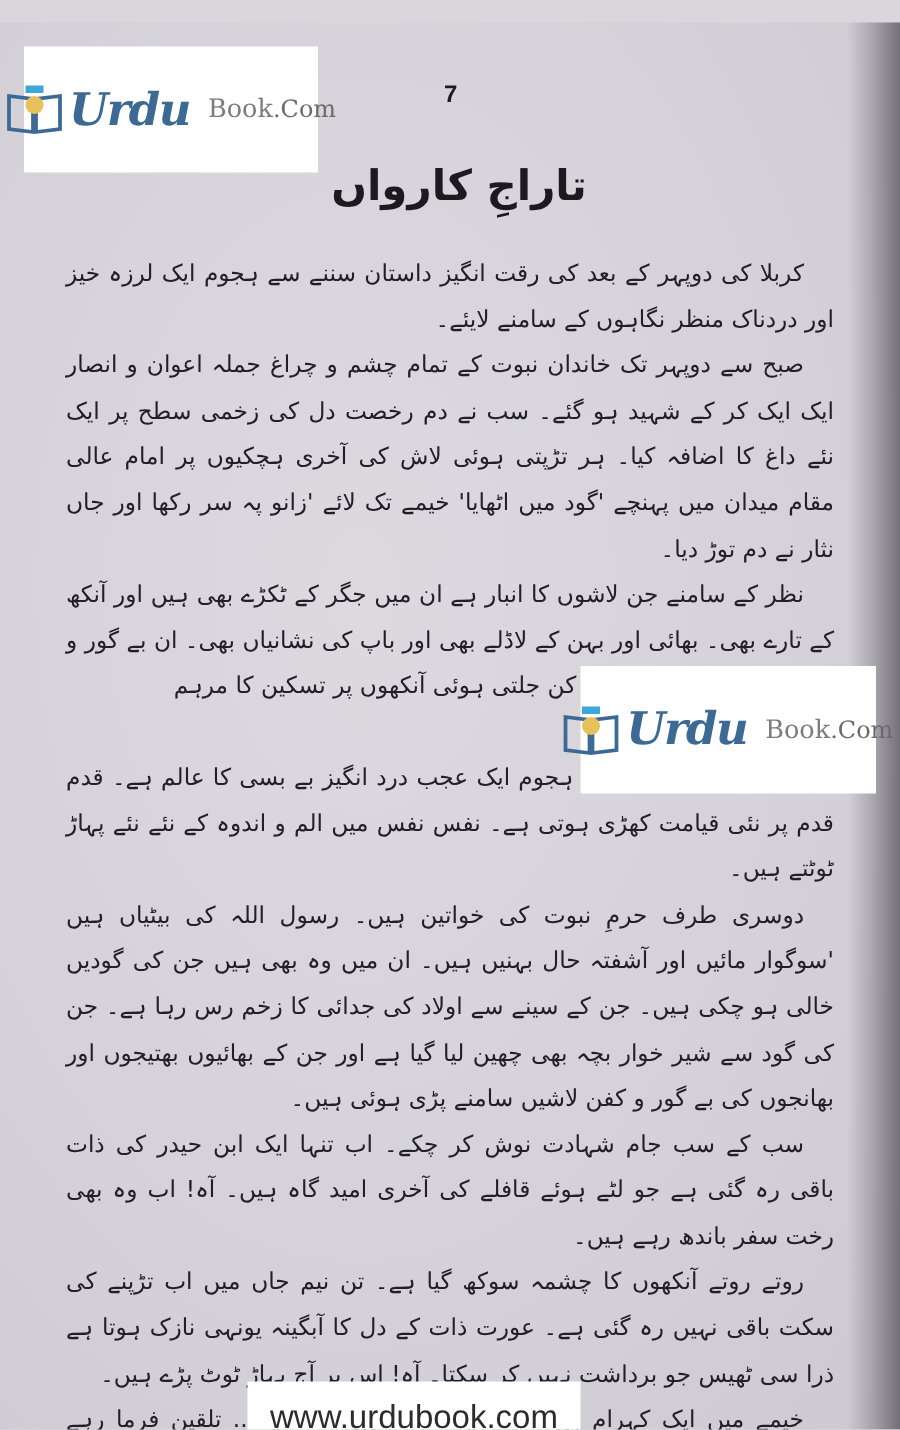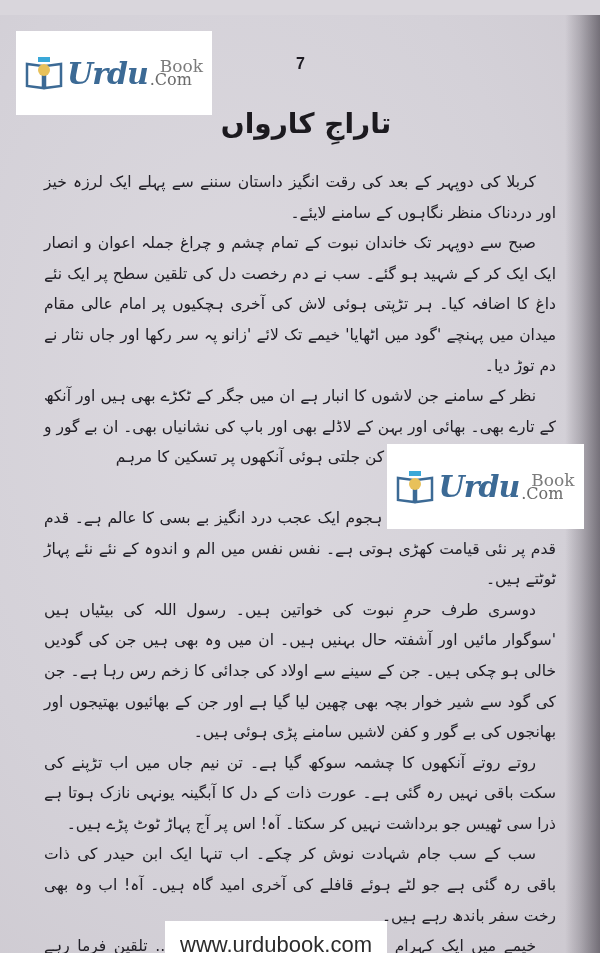--- a/index.html
+++ b/index.html
@@ -40,21 +40,21 @@
     display: flex; align-items: center; justify-content: center;
   }
   .logo-top { left: 16px; top: 16px; width: 196px; height: 84px; }
   .logo-mid { left: 387px; top: 429px; width: 197px; height: 85px; }
   .logo-inner { display: flex; align-items: center; gap: 4px; }
   .book-icon { width: 38px; height: 34px; }
   .logo-word {
     font-family: "DejaVu Serif", serif; font-style: italic; font-weight: bold;
     font-size: 30px; color: #3c6a95; letter-spacing: -1px;
   }
-  .logo-suffix { display: flex; flex-direction: column; line-height: 14px; margin-left: -2px; }
+  .logo-suffix { display: flex; line-height: 14px; margin-left: -2px; }
   .logo-book { font-family: "DejaVu Serif", serif; font-size: 17px; color: #7c7c7c; margin-left: 10px; }
   .logo-com { font-family: "DejaVu Serif", serif; font-size: 16px; color: #6a6a6a; }
   .url-box {
     position: absolute; left: 165px; top: 906px; width: 222px; height: 47px;
     background: #ffffff; display: flex; align-items: center; justify-content: center;
   }
   .url-text {
     font-family: "Liberation Sans", sans-serif; font-size: 22px; color: #2c2c2c;
   }
 </style>
@@ -77,27 +77,27 @@
         <span class="logo-com">.Com</span>
       </span>
     </div>
   </div>
 
   <div class="page-number">7</div>
 
   <div class="chapter-title">تاراجِ کارواں</div>
 
   <div class="body-text">
-    <p class="para para-end">کربلا کی دوپہر کے بعد کی رقت انگیز داستان سننے سے پہلے ایک لرزہ خیز اور دردناک منظر نگاہوں کے سامنے لایئے۔</p>
-    <p class="para para-end">صبح سے دوپہر تک خاندان نبوت کے تمام چشم و چراغ جملہ اعوان و انصار ایک ایک کر کے شہید ہو گئے۔ سب نے دم رخصت دل کی تلقین سطح پر ایک نئے داغ کا اضافہ کیا۔ ہر تڑپتی ہوئی لاش کی آخری ہچکیوں پر امام عالی مقام میدان میں پہنچے 'گود میں اٹھایا' خیمے تک لائے 'زانو پہ سر رکھا اور جاں نثار نے دم توڑ دیا۔</p>
+    <p class="para para-end">کربلا کی دوپہر کے بعد کی رقت انگیز داستان سننے سے ہجوم ایک لرزہ خیز اور دردناک منظر نگاہوں کے سامنے لایئے۔</p>
+    <p class="para para-end">صبح سے دوپہر تک خاندان نبوت کے تمام چشم و چراغ جملہ اعوان و انصار ایک ایک کر کے شہید ہو گئے۔ سب نے دم رخصت دل کی زخمی سطح پر ایک نئے داغ کا اضافہ کیا۔ ہر تڑپتی ہوئی لاش کی آخری ہچکیوں پر امام عالی مقام میدان میں پہنچے 'گود میں اٹھایا' خیمے تک لائے 'زانو پہ سر رکھا اور جاں نثار نے دم توڑ دیا۔</p>
     <p class="para">نظر کے سامنے جن لاشوں کا انبار ہے ان میں جگر کے ٹکڑے بھی ہیں اور آنکھ کے تارے بھی۔ بھائی اور بہن کے لاڈلے بھی اور باپ کی نشانیاں بھی۔ ان بے گور و کفن ... کن آنسو بہائے اور کن جلتی ہوئی آنکھوں پر تسکین کا مرہم</p>
     <p class="para para-end" style="margin-top:30px">... جہاں کی امیدوں کا ہجوم ایک عجب درد انگیز بے بسی کا عالم ہے۔ قدم قدم پر نئی قیامت کھڑی ہوتی ہے۔ نفس نفس میں الم و اندوہ کے نئے نئے پہاڑ ٹوٹتے ہیں۔</p>
     <p class="para para-end">دوسری طرف حرمِ نبوت کی خواتین ہیں۔ رسول اللہ کی بیٹیاں ہیں 'سوگوار مائیں اور آشفتہ حال بہنیں ہیں۔ ان میں وہ بھی ہیں جن کی گودیں خالی ہو چکی ہیں۔ جن کے سینے سے اولاد کی جدائی کا زخم رس رہا ہے۔ جن کی گود سے شیر خوار بچہ بھی چھین لیا گیا ہے اور جن کے بھائیوں بھتیجوں اور بھانجوں کی بے گور و کفن لاشیں سامنے پڑی ہوئی ہیں۔</p>
+    <p class="para para-end">سب کے سب جام شہادت نوش کر چکے۔ اب تنہا ایک ابن حیدر کی ذات باقی رہ گئی ہے جو لٹے ہوئے قافلے کی آخری امید گاہ ہیں۔ آہ! اب وہ بھی رخت سفر باندھ رہے ہیں۔</p>
     <p class="para para-end">روتے روتے آنکھوں کا چشمہ سوکھ گیا ہے۔ تن نیم جاں میں اب تڑپنے کی سکت باقی نہیں رہ گئی ہے۔ عورت ذات کے دل کا آبگینہ یونہی نازک ہوتا ہے ذرا سی ٹھیس جو برداشت نہیں کر سکتا۔ آہ! اس پر آج پہاڑ ٹوٹ پڑے ہیں۔</p>
-    <p class="para para-end">سب کے سب جام شہادت نوش کر چکے۔ اب تنہا ایک ابن حیدر کی ذات باقی رہ گئی ہے جو لٹے ہوئے قافلے کی آخری امید گاہ ہیں۔ آہ! اب وہ بھی رخت سفر باندھ رہے ہیں۔</p>
     <p class="para para-end">خیمے میں ایک کہرام برپا ... کچھ ... تسکین ... کچھ ... تلقین فرما رہے ہیں۔</p>
   </div>
 
   <div class="logo-box logo-mid">
     <div class="logo-inner">
       <svg class="book-icon" viewBox="0 0 38 34">
         <path d="M2 8 L2 30 L18 32 L18 10 Z" fill="none" stroke="#3c6a95" stroke-width="2.5"></path>
         <path d="M36 8 L36 30 L20 32 L20 10 Z" fill="none" stroke="#3c6a95" stroke-width="2.5"></path>
         <rect x="13" y="1" width="12" height="5" fill="#3aa8d8"></rect>
         <circle cx="19" cy="14" r="6" fill="#e8c15a"></circle>

